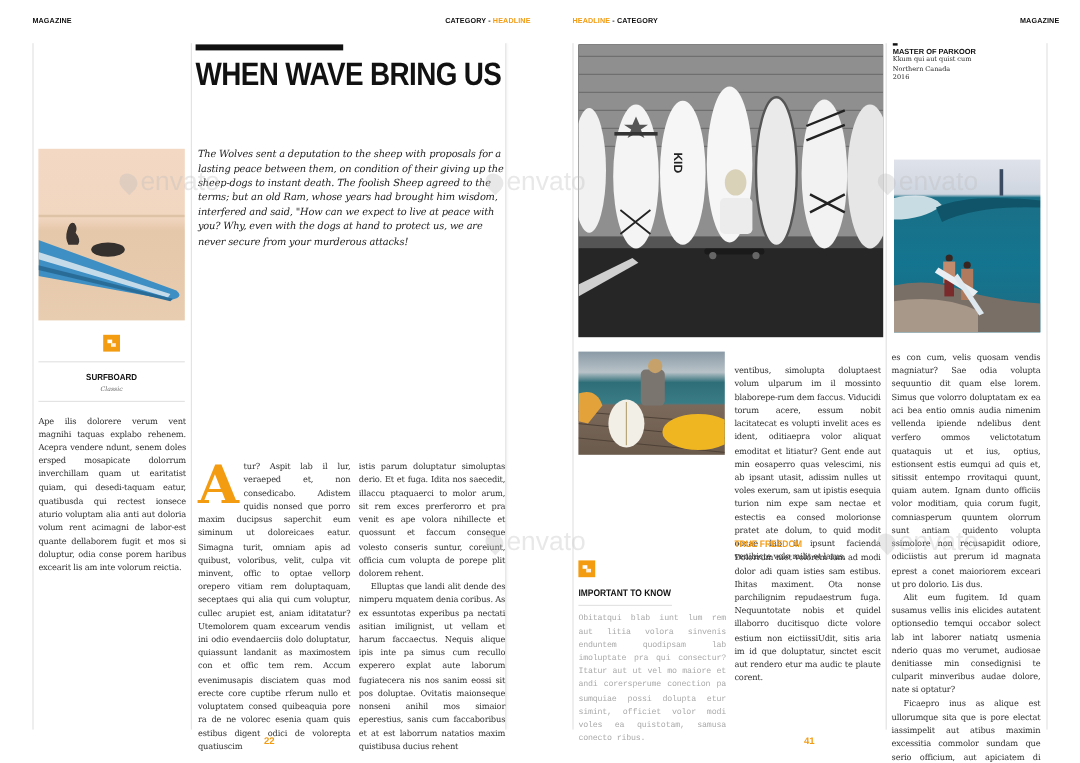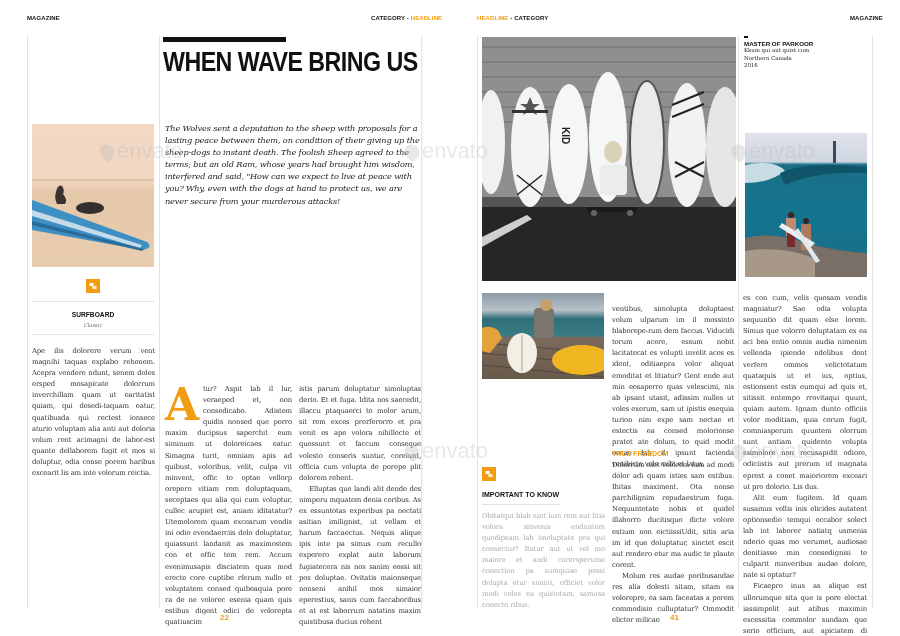--- a/index.html
+++ b/index.html
@@ -24,21 +24,21 @@
   .headline { position: absolute; left: 163px; top: 47px; font-family: "Liberation Sans", sans-serif;
               font-weight: bold; font-size: 27px; letter-spacing: -0.6px; color: #111; transform: scaleX(0.86);
               transform-origin: left top; white-space: nowrap; }
 
   .lead { position: absolute; left: 165px; top: 122px; width: 260px; font-family: "DejaVu Serif", serif;
           font-style: italic; font-size: 8.2px; line-height: 12.1px; color: #222; letter-spacing: -0.15px; }
 
   .body-col { position: absolute; font-family: "DejaVu Serif", serif; font-size: 6.9px; line-height: 11.1px;
               color: #333; text-align: justify; hyphens: auto; letter-spacing: -0.15px; }
   .body-col p + p { text-indent: 10px; }
-  .muted { color: #aaa; }
+  .muted { color: #aaa; font-family: Liberation Mono, monospace; }
 
   .dropcap { float: left; font-family: "DejaVu Serif", serif; font-weight: bold; color: #f39c12;
              font-size: 44px; line-height: 38px; margin: 2px 4px 0 0; }
 
   .icon-box { position: absolute; width: 14px; height: 14px; background: #f39c12; display: flex;
               align-items: center; justify-content: center; }
   .icon-box svg { width: 8px; height: 8px; }
 
   .hrule { position: absolute; height: 1px; background: #e3e3e3; }
 
@@ -219,21 +219,20 @@
     <div class="section-title" style="left:482px;top:490px;color:#111;">IMPORTANT TO KNOW</div>
     <div class="hrule" style="left:482px;top:504px;width:78px;"></div>
     <div class="body-col muted" style="left:482px;top:511px;width:123px;">Obitatqui blab iunt lum rem aut litia volora sinvenis enduntem quodipsam lab imoluptate pra qui consectur? Itatur aut ut vel mo maiore et andi corersperume conection pa sumquiae possi dolupta etur simint, officiet volor modi voles ea quistotam, samusa conecto ribus.</div>
 
     <div class="body-col" style="left:612px;top:293px;width:122px;margin-top:11px;">
       <p>ventibus, simolupta doluptaest volum ulparum im il mossinto blaborepe-rum dem faccus. Viducidi torum acere, essum nobit lacitatecat es volupti invelit aces es ident, oditiaepra volor aliquat emoditat et litiatur? Gent ende aut min eosaperro quas velescimi, nis ab ipsant utasit, adissim nulles ut voles exerum, sam ut ipistis esequia turion nim expe sam nectae et estectis ea consed molorionse pratet ate dolum, to quid modit oocae lab il ipsunt facienda venihicte volo milit et latus.</p>
     </div>
     <div class="section-title" style="left:612px;top:449px;color:#f39c12;">TRUE FREEDOM</div>
     <div class="body-col" style="left:612px;top:460px;width:122px;">
       <p>Dolorrum niet volorem ium ad modi dolor adi quam isties sam estibus. Ihitas maximent. Ota nonse parchilignim repudaestrum fuga. Nequuntotate nobis et quidel illaborro ducitisquo dicte volore estium non eictiissiUdit, sitis aria im id que doluptatur, sinctet escit aut rendero etur ma audic te plaute corent.</p>
-      <p>Molum res audae poribusandae res alia dolesti sitam, sitam ea volorepre, ea sam faceatas a porem commodisin culluptatur? Ommodit elictor milicae</p>
     </div>
 
     <div class="body-col" style="left:743px;top:293px;width:124px;">
       <p>es con cum, velis quosam vendis magniatur? Sae odia volupta sequuntio dit quam else lorem. Simus que volorro doluptatam ex ea aci bea entio omnis audia nimenim vellenda ipiende ndelibus dent verfero ommos velictotatum quataquis ut et ius, optius, estionsent estis eumqui ad quis et, sitissit entempo rrovitaqui quunt, quiam autem. Ignam dunto officiis volor moditiam, quia corum fugit, comniasperum quuntem olorrum sunt antiam quidento volupta ssimolore non recusapidit odiore, odiciistis aut prerum id magnata eprest a conet maioriorem exceari ut pro dolorio. Lis dus.</p>
       <p>Alit eum fugitem. Id quam susamus vellis inis elicides autatent optionsedio temqui occabor solect lab int laborer natiatq usmenia nderio quas mo verumet, audiosae denitiasse min consedignisi te culparit minveribus audae dolore, nate si optatur?</p>
       <p>Ficaepro inus as alique est ullorumque sita que is pore electat iassimpelit aut atibus maximin excessitia commolor sundam que serio officium, aut apiciatem di rebentias</p>
     </div>
 
     <div class="page-num" style="left:670px;">41</div>
   </div>

